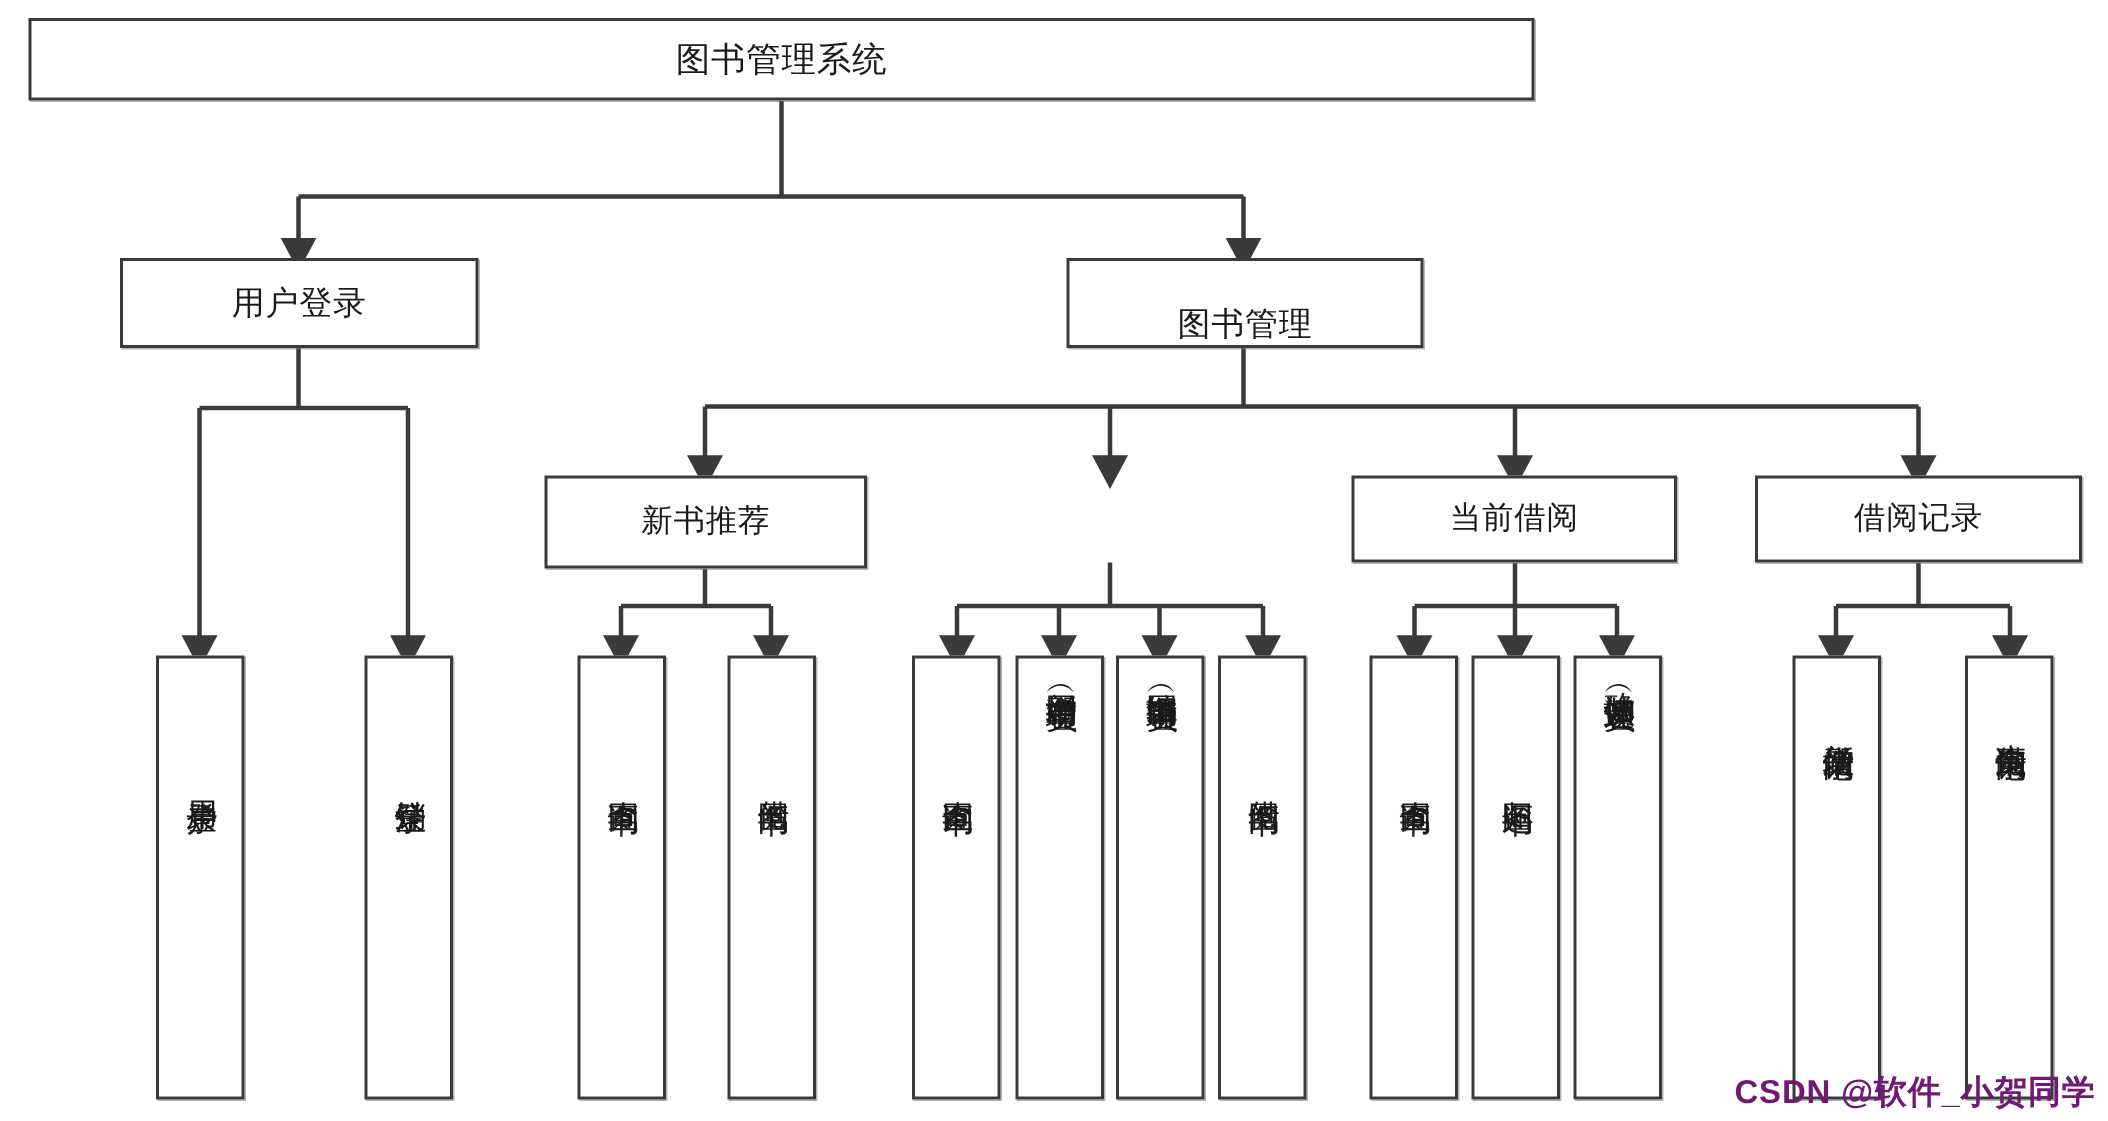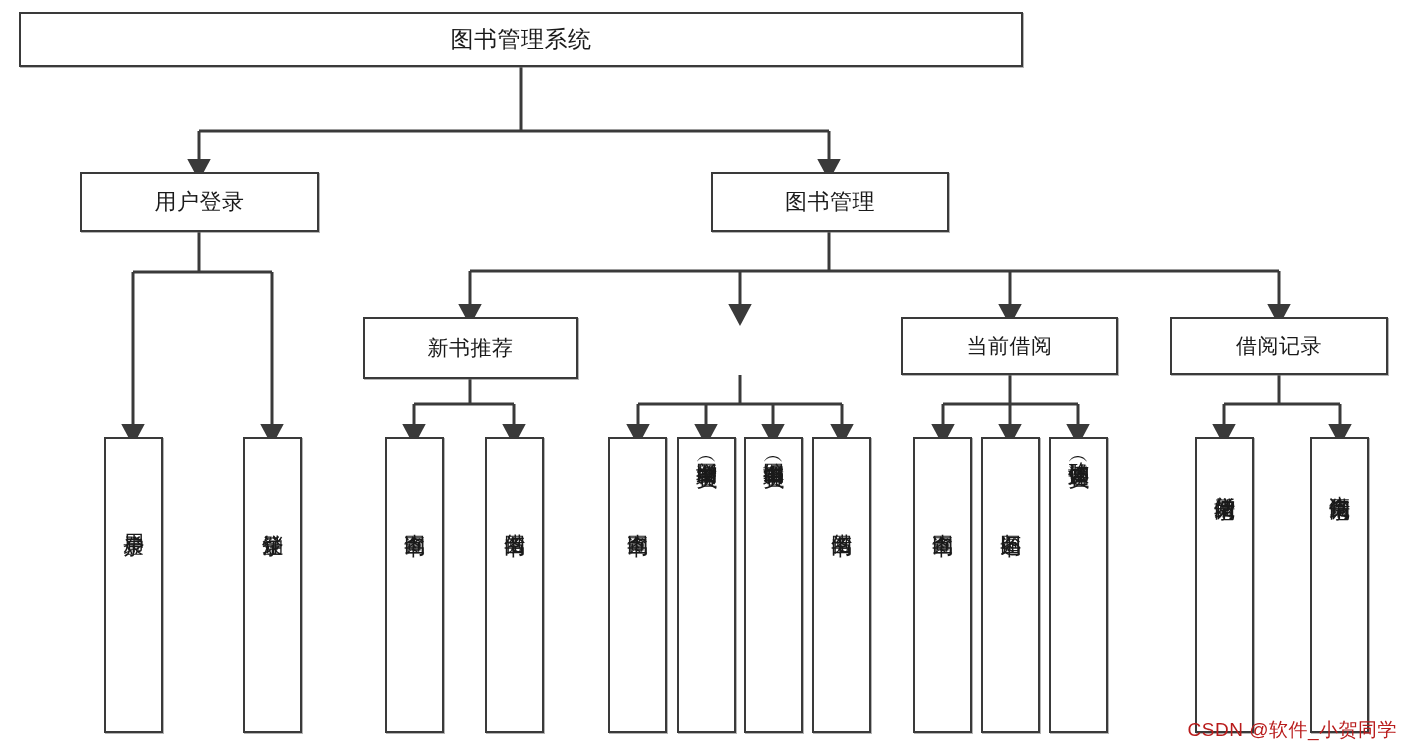--- a/index.html
+++ b/index.html
@@ -56,24 +56,25 @@
     text-orientation: upright;
     font-size: 21px;
     line-height: 1.16;
     letter-spacing: 1px;
     white-space: pre-line;
   }
   .watermark {
     position: absolute;
     right: 8px;
     bottom: 4px;
-    font-size: 19px;
-    color: #b91c1c;
+    font-size: 22px;
+    color: #701a75;
     letter-spacing: 0.5px;
     white-space: nowrap;
+    font-weight: bold;
   }
 </style>
 </head>
 <body>
 
 <div id="canvas">
 
   <svg id="wires" viewBox="0 0 1405 747" xmlns="http://www.w3.org/2000/svg">
     <defs>
       <marker id="arrow" markerWidth="9" markerHeight="9" refX="0.5" refY="4.5" orient="auto" markerUnits="strokeWidth">
@@ -125,21 +126,21 @@
   </svg>
 
   <div class="node root" style="left:19px; top:12px; width:1004px; height:55px;">
     <span class="label">图书管理系统</span>
   </div>
 
   <div class="node l2" style="left:80px; top:172px; width:239px; height:60px;">
     <span class="label">用户登录</span>
   </div>
 
-  <div class="node l2" style="left:711px; top:172px; width:238px; height:60px;">
+  <div class="node l2" style="left:711px; top:172px; width:238px; height:60px;align-items:flex-end;">
     <span class="label">图书管理</span>
   </div>
 
   <div class="node l3" style="left:363px; top:317px; width:215px; height:62px;">
     <span class="label">新书推荐</span>
   </div>
 
 
   <div class="node l3" style="left:1170px; top:317px; width:218px; height:58px;">
     <span class="label">借阅记录</span>

